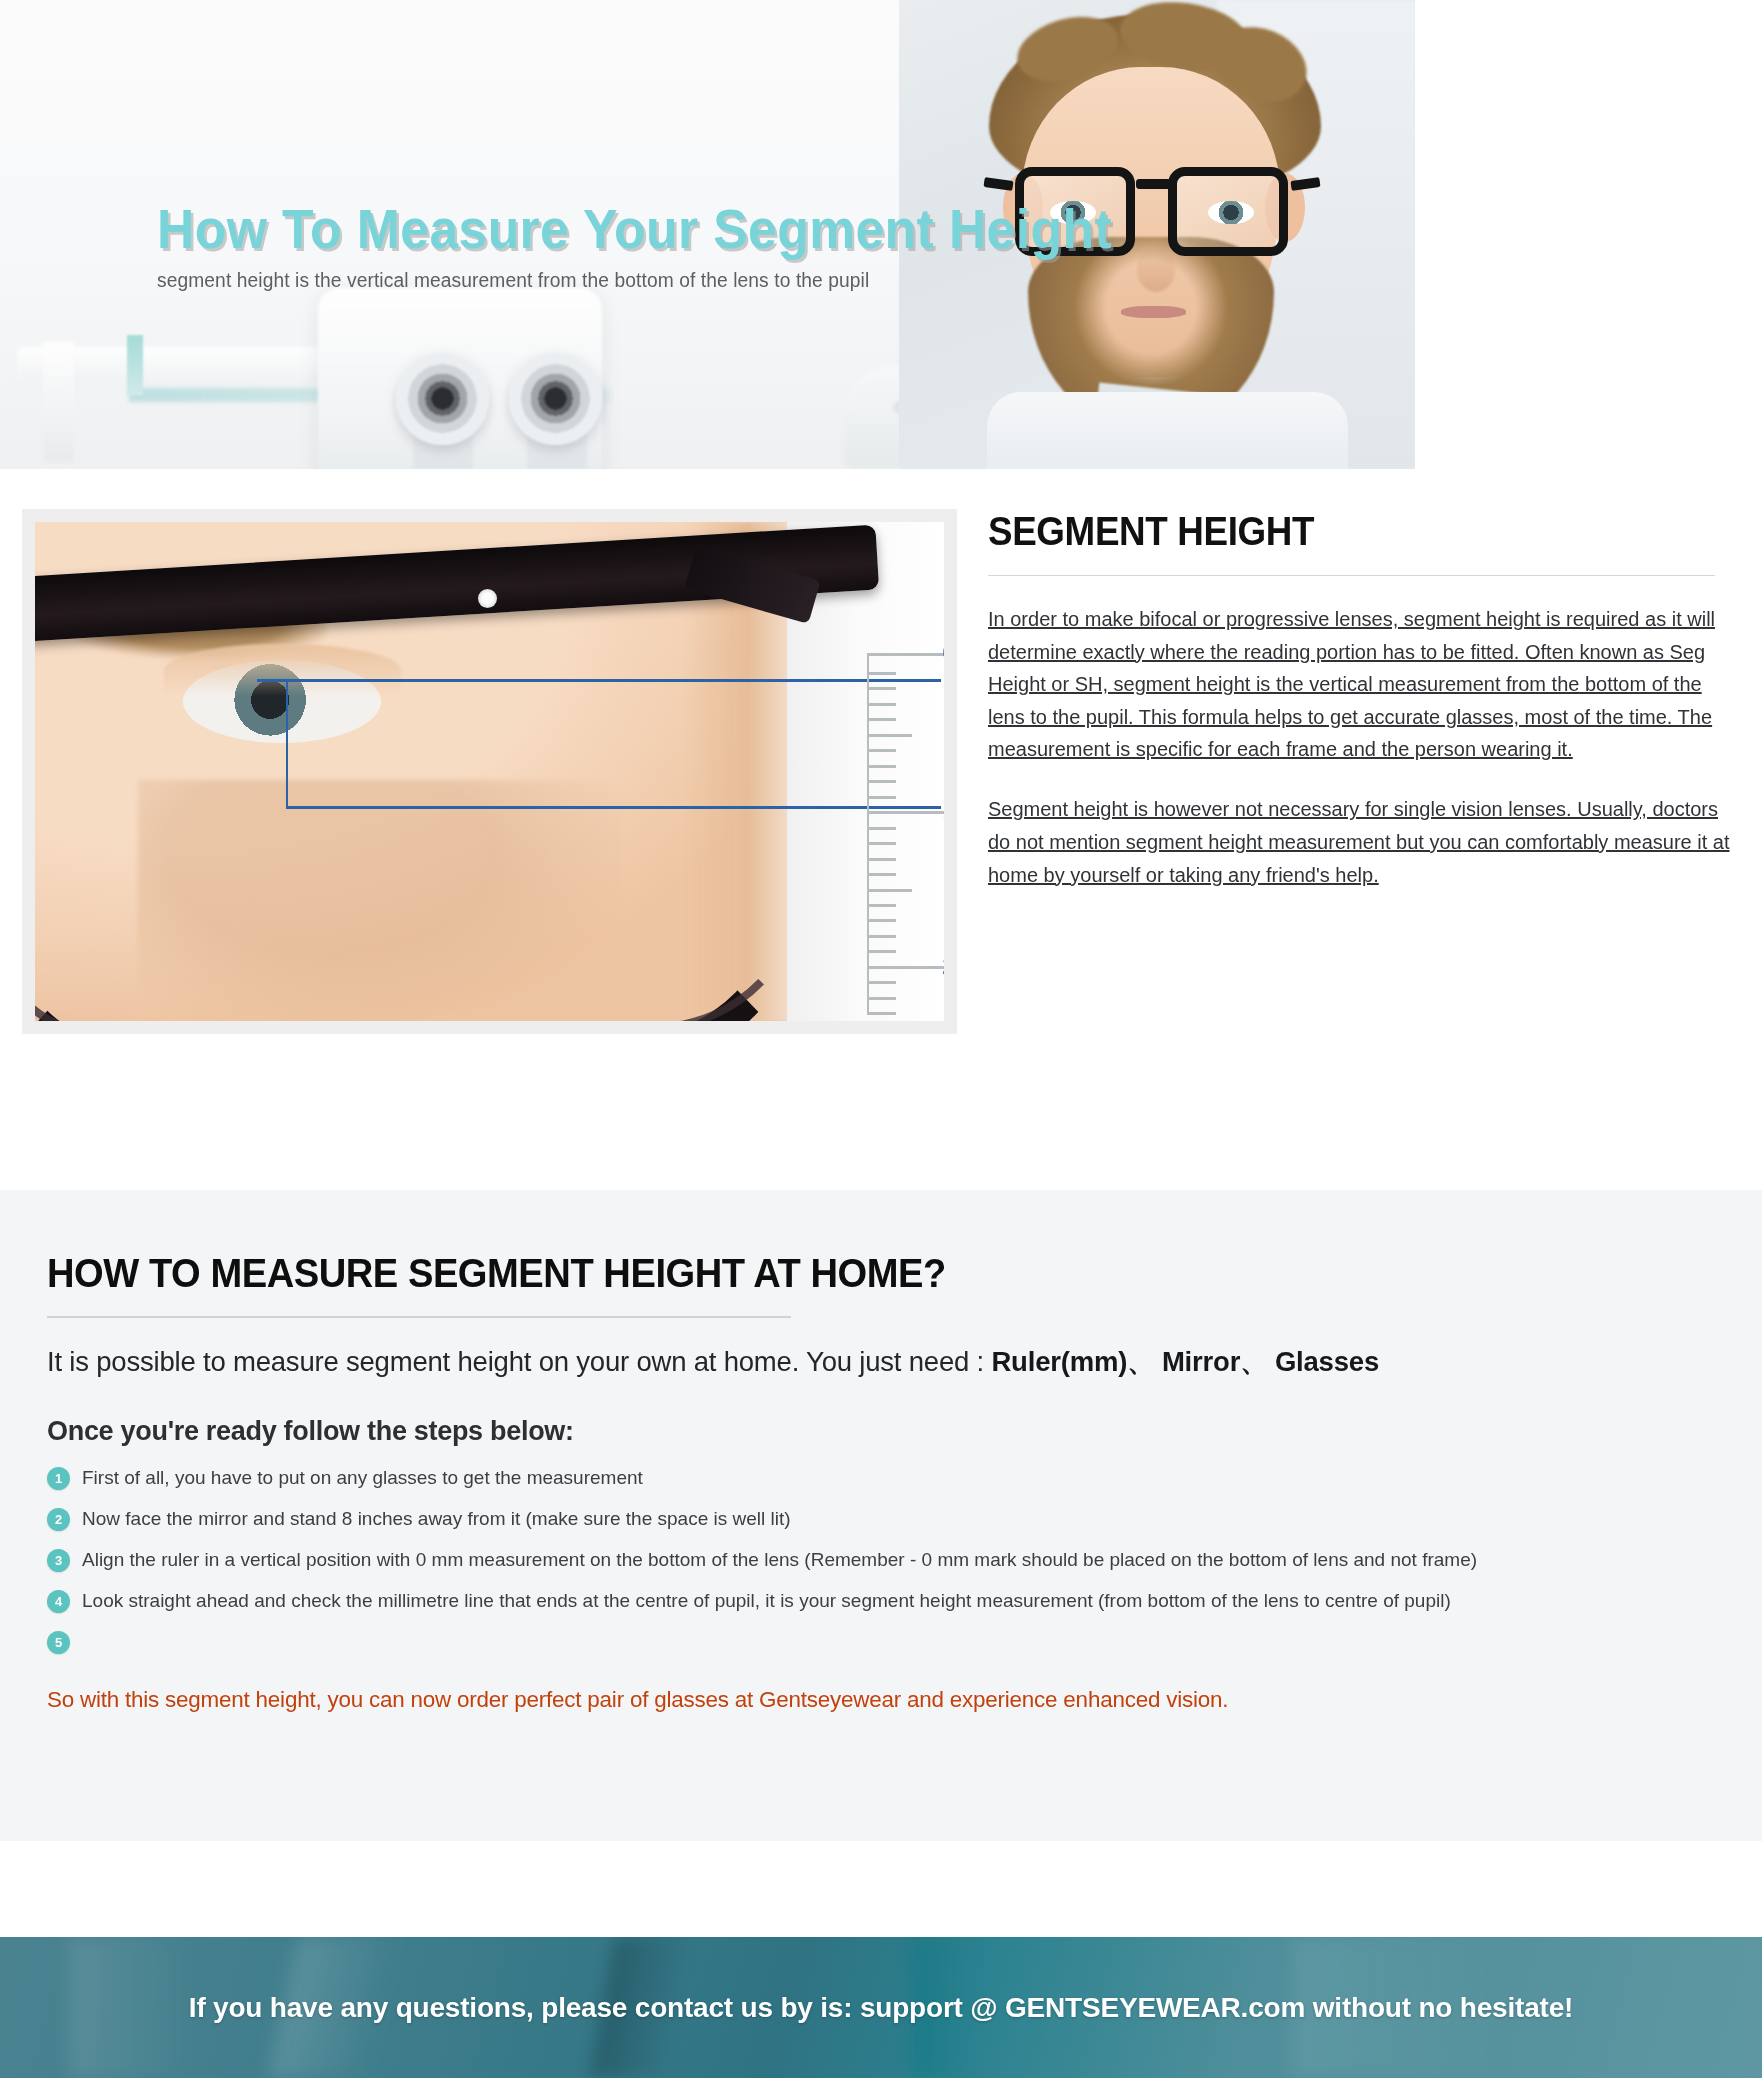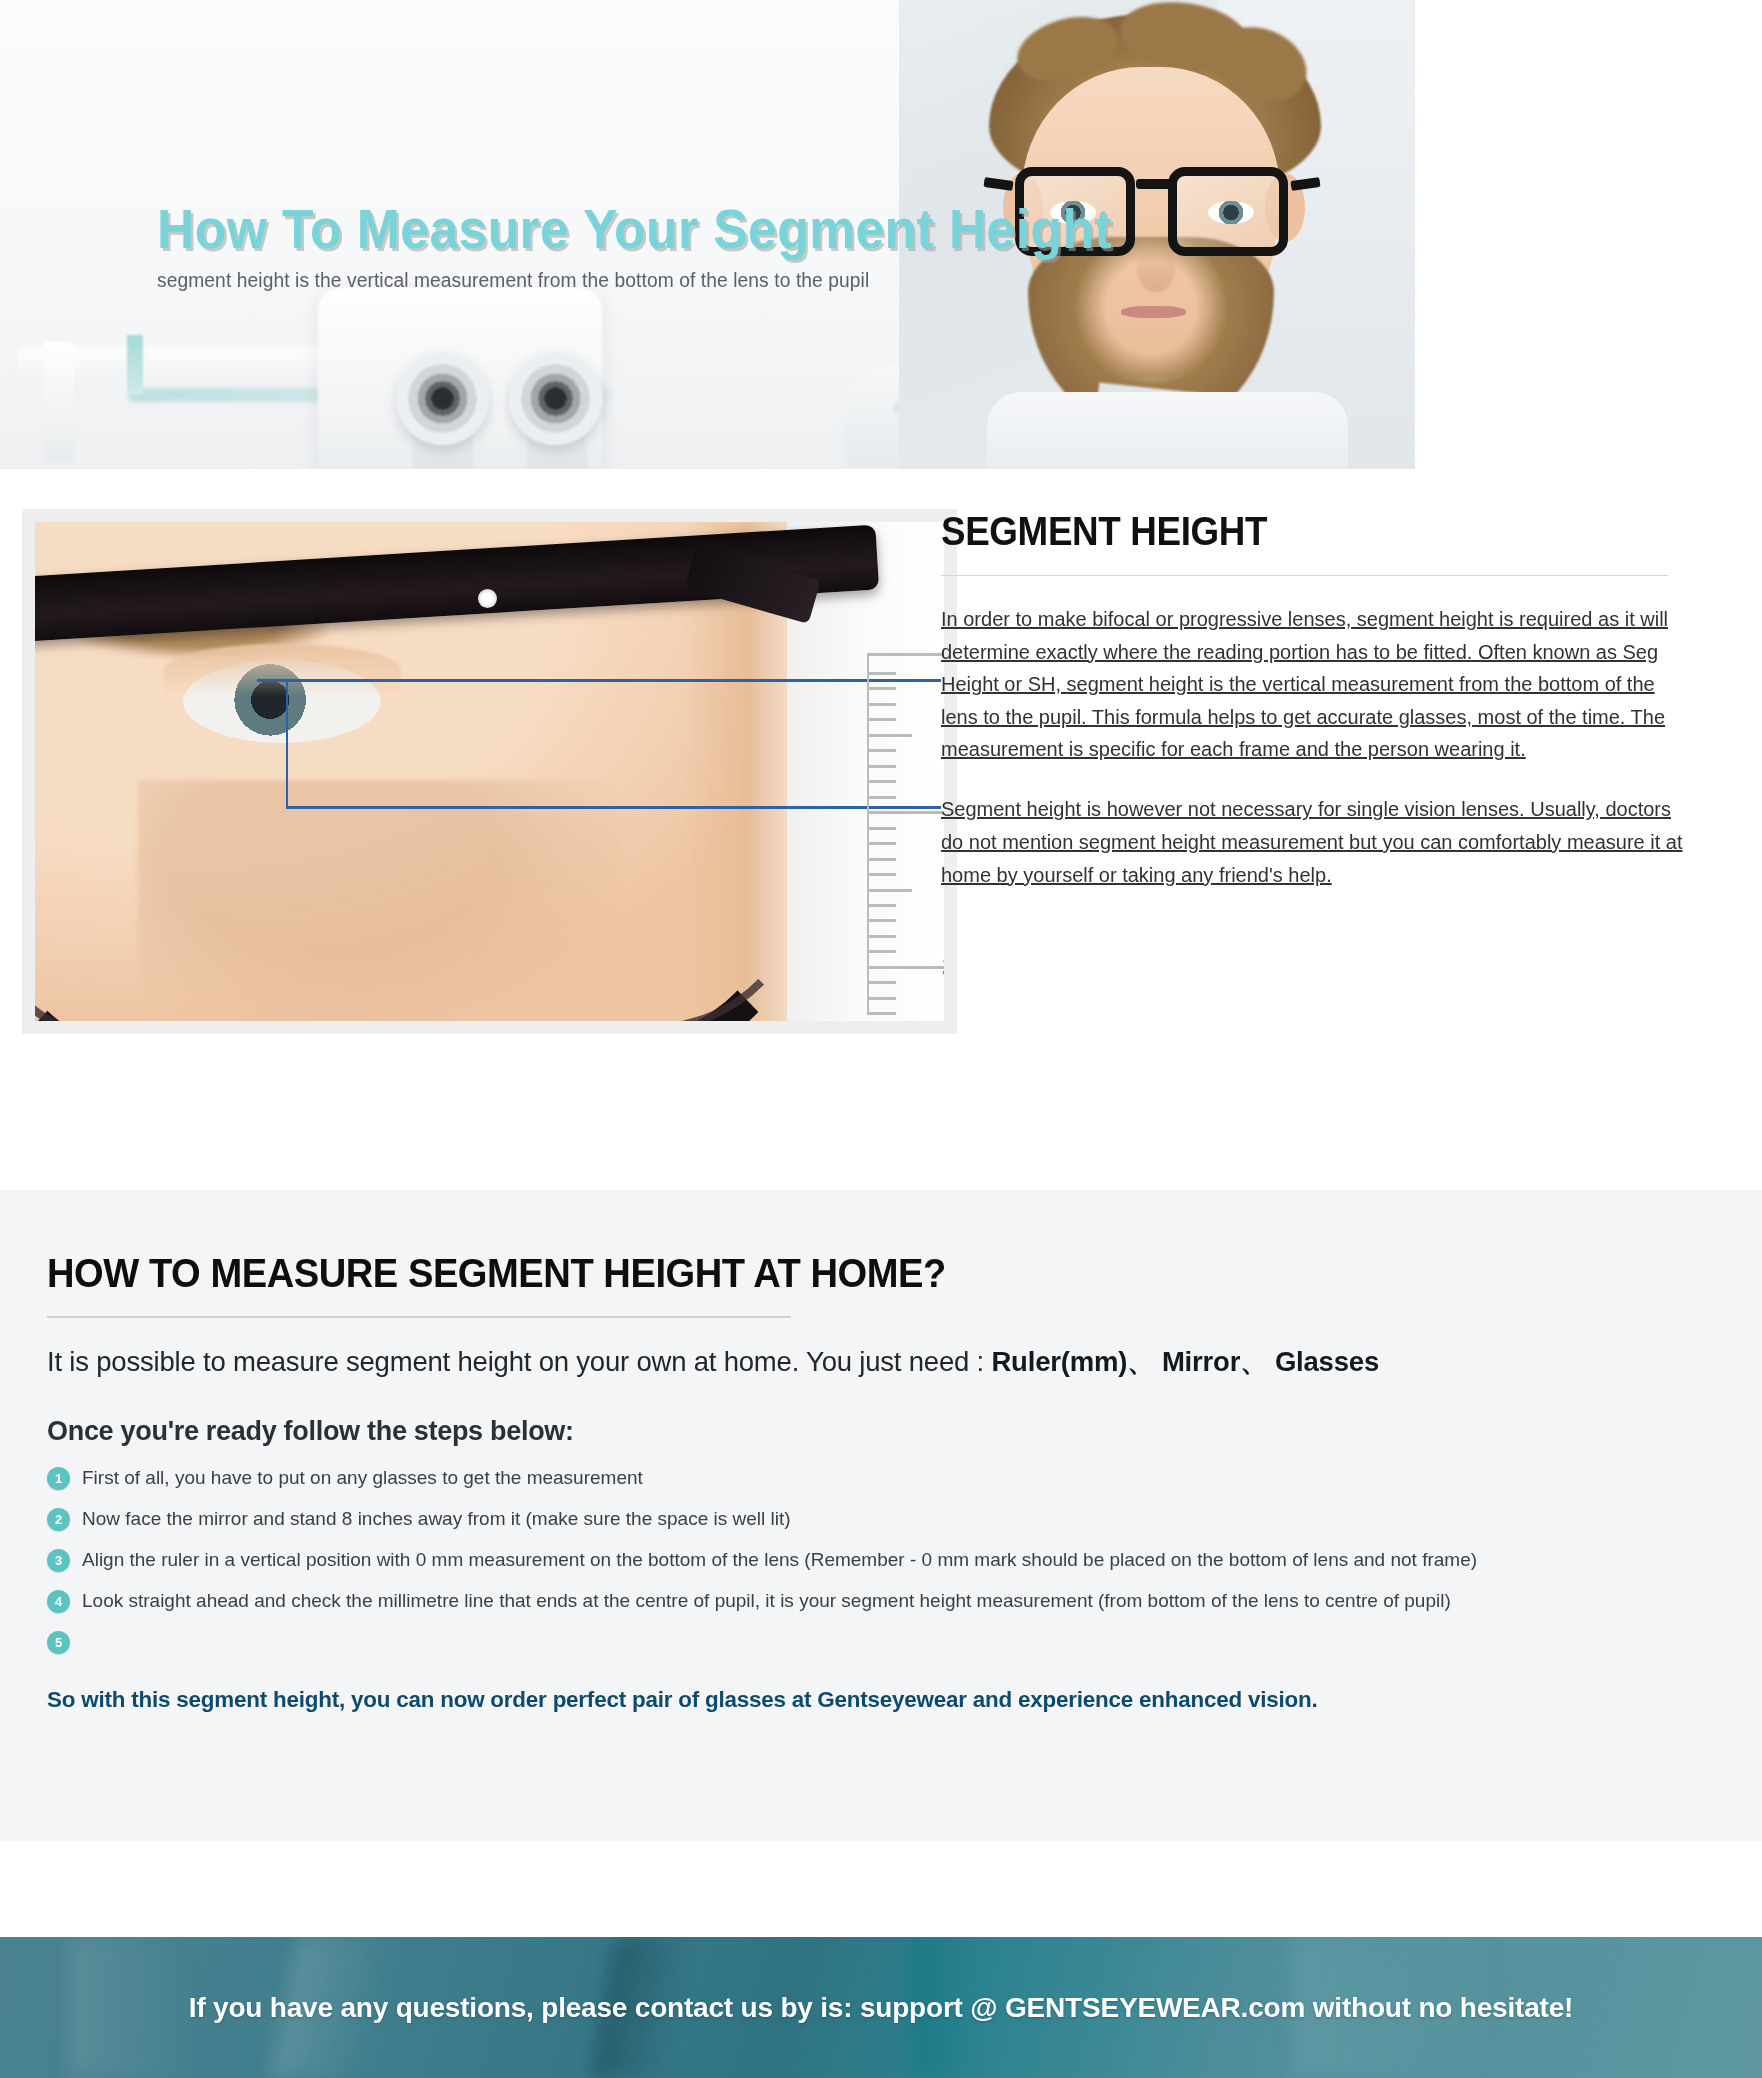--- a/index.html
+++ b/index.html
@@ -209,21 +209,21 @@
   .ruler-spine { position:absolute; left:53px; top:131px; width:2.6px; height:361px; background:#b7bcbf; }
   .rtick { position:absolute; left:53px; height:2.6px; background:#b7bcbf; }
   .rtick.small { width:29px; }
   .rtick.mid   { width:45px; }
   .rtick.big   { width:77px; }
   .rnum {
     position:absolute; left:129px; font-weight:bold; font-size:23px; color:#14418c;
     transform:translateY(-50%); font-family:"Liberation Sans", sans-serif;
   }
 
-  .mid-text { position:absolute; left:941px; top:40px; width:753px; }
+  .mid-text { position:absolute; left:988px; top:40px; width:753px; }
   .mid-title {
     font-size:40px; font-weight:bold; color:#111; letter-spacing:-0.4px;
     transform:scaleX(.92); transform-origin:left center; white-space:nowrap;
   }
   .mid-rule { margin-top:20.6px; width:727px; height:0.9px; background:#d6d6d6; }
   .mid-para { margin-top:27.5px; font-size:20px; line-height:1.63; color:#2f3337;text-decoration:underline; }
   .mid-para + .mid-para { margin-top:27.5px; }
 
   
   .steps { position:relative; width:1762px; background:#f3f5f6; padding:60px 0 0 0; height:651px; }
@@ -239,21 +239,21 @@
 
   .step-list { margin-top:20.6px; }
   .step-row { display:flex; align-items:center; margin-bottom:18px; }
   .step-badge {
     flex:0 0 auto; width:23px; height:23px; border-radius:50%;
     background:#5cc4c0; color:#ffffff; font-size:13px; font-weight:bold;
     display:flex; align-items:center; justify-content:center; margin-right:12px;
     box-shadow:0 0.9px 1.7px rgba(0,0,0,.12);
   }
   .step-text { font-size:19px; color:#3a3f43; line-height:1.2; }
-  .steps-close { margin-top:33px; font-size:22.4px; font-weight:bold; color:#0c4a6e; letter-spacing:-0.2px; }
+  .steps-close { margin-top:33px; font-size:22.4px; font-weight:normal; color:#c2410c; letter-spacing:-0.2px; }
 
   .white-gap { width:1762px; height:96px; background:#ffffff; }
 
   
   .footer {
     position:relative; width:1762px; height:141px; overflow:hidden;
     background:
       linear-gradient(105deg,#4a8290 0%,#3e7d8c 22%,#2f7383 45%,#2b8290 55%,#4d8e9a 70%,#5e97a2 100%);
   }
   .footer-streak { position:absolute; top:0; height:141px; filter:blur(8.6px); }

